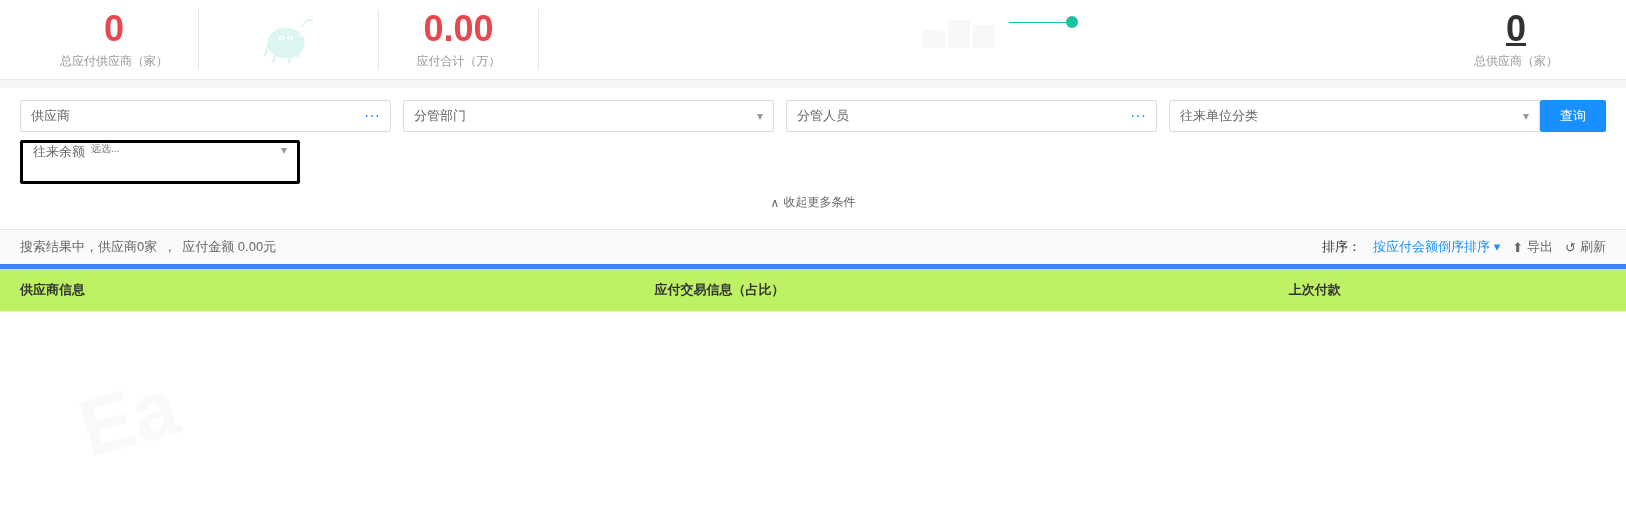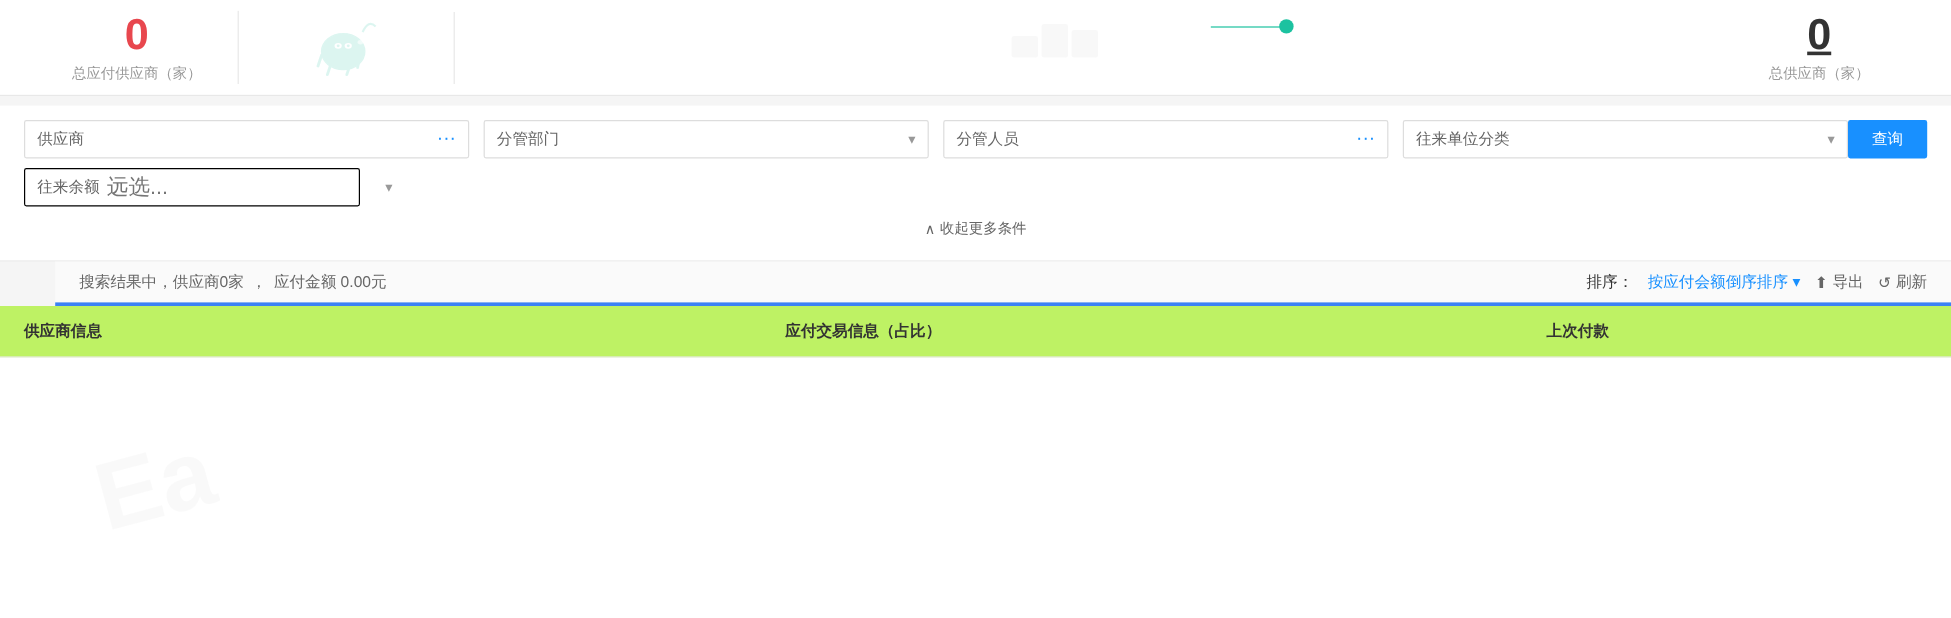--- a/index.html
+++ b/index.html
@@ -132,21 +132,21 @@
       font-size: 13px;
       white-space: nowrap;
       margin-right: 6px;
       min-width: fit-content;
     }
 
     .filter-input {
       border: none;
       outline: none;
       flex: 1;
-      font-size: 18px;
+      font-size: 10px;
       color: #333;
       background: transparent;
     }
 
     .filter-dots {
       color: #1890ff;
       font-size: 16px;
       cursor: pointer;
       margin-left: auto;
     }
@@ -158,24 +158,24 @@
     }
 
     .filter-row-2 {
       display: flex;
       align-items: center;
       gap: 0;
     }
 
     .filter-item-small {
       display: flex;
-      align-items: center;
-      border: 1px solid #000000;
+      align-items: flex-start;
+      border: 3px solid #000000;
       border-radius: 2px;
-      height: 32px;
+      height: 44px;
       padding: 0 10px;
       margin-right: 12px;
       background: #fff;
       width: 280px;
     }
 
     .query-btn {
       background: #1890ff;
       color: #fff;
       border: none;
@@ -197,25 +197,24 @@
       padding: 6px 16px;
       gap: 4px;
       margin: 0 auto;
     }
 
     
     .result-bar {
       display: flex;
       align-items: flex-end;
       background: #fafafa;
-      border-bottom: 3px solid #3b82f6;
+      border-bottom: 5px solid #3b82f6;
       padding: 8px 20px;
       font-size: 13px;
       color: #666;
-      margin-left: 46px;
     }
 
     .result-bar-right {
       margin-left: auto;
       display: flex;
       align-items: center;
       gap: 12px;
       color: #666;
     }
 
@@ -287,20 +286,24 @@
       <circle cx="52" cy="47" r="2" fill="#1cc2a0"></circle>
       <ellipse cx="69" cy="42" rx="4" ry="3" fill="#fff" opacity="0.6"></ellipse>
       <line x1="15" y1="60" x2="10" y2="75" stroke="#1cc2a0" stroke-width="4" stroke-linecap="round"></line>
       <line x1="28" y1="72" x2="23" y2="87" stroke="#1cc2a0" stroke-width="4" stroke-linecap="round"></line>
       <line x1="55" y1="72" x2="50" y2="87" stroke="#1cc2a0" stroke-width="4" stroke-linecap="round"></line>
       <line x1="68" y1="62" x2="65" y2="77" stroke="#1cc2a0" stroke-width="4" stroke-linecap="round"></line>
       <path d="M 72 28 Q 80 10 90 20" fill="none" stroke="#1cc2a0" stroke-width="3"></path>
     </svg>
   </div>
 
+  <div class="stat-item" style="border-right: 1px solid #e8e8e8;">
+    <span class="stat-number-red">0.00</span>
+    <span class="stat-label">应付合计（万）</span>
+  </div>
 
   <div style="flex:1; display:flex; align-items:center; justify-content:center; opacity:0.08; position:relative;">
     <svg width="80" height="60" viewBox="0 0 80 60">
       <rect x="5" y="20" width="22" height="18" fill="#aaa" rx="2"></rect>
       <rect x="30" y="10" width="22" height="28" fill="#aaa" rx="2"></rect>
       <rect x="55" y="15" width="22" height="23" fill="#aaa" rx="2"></rect>
     </svg>
   </div>
 
 

